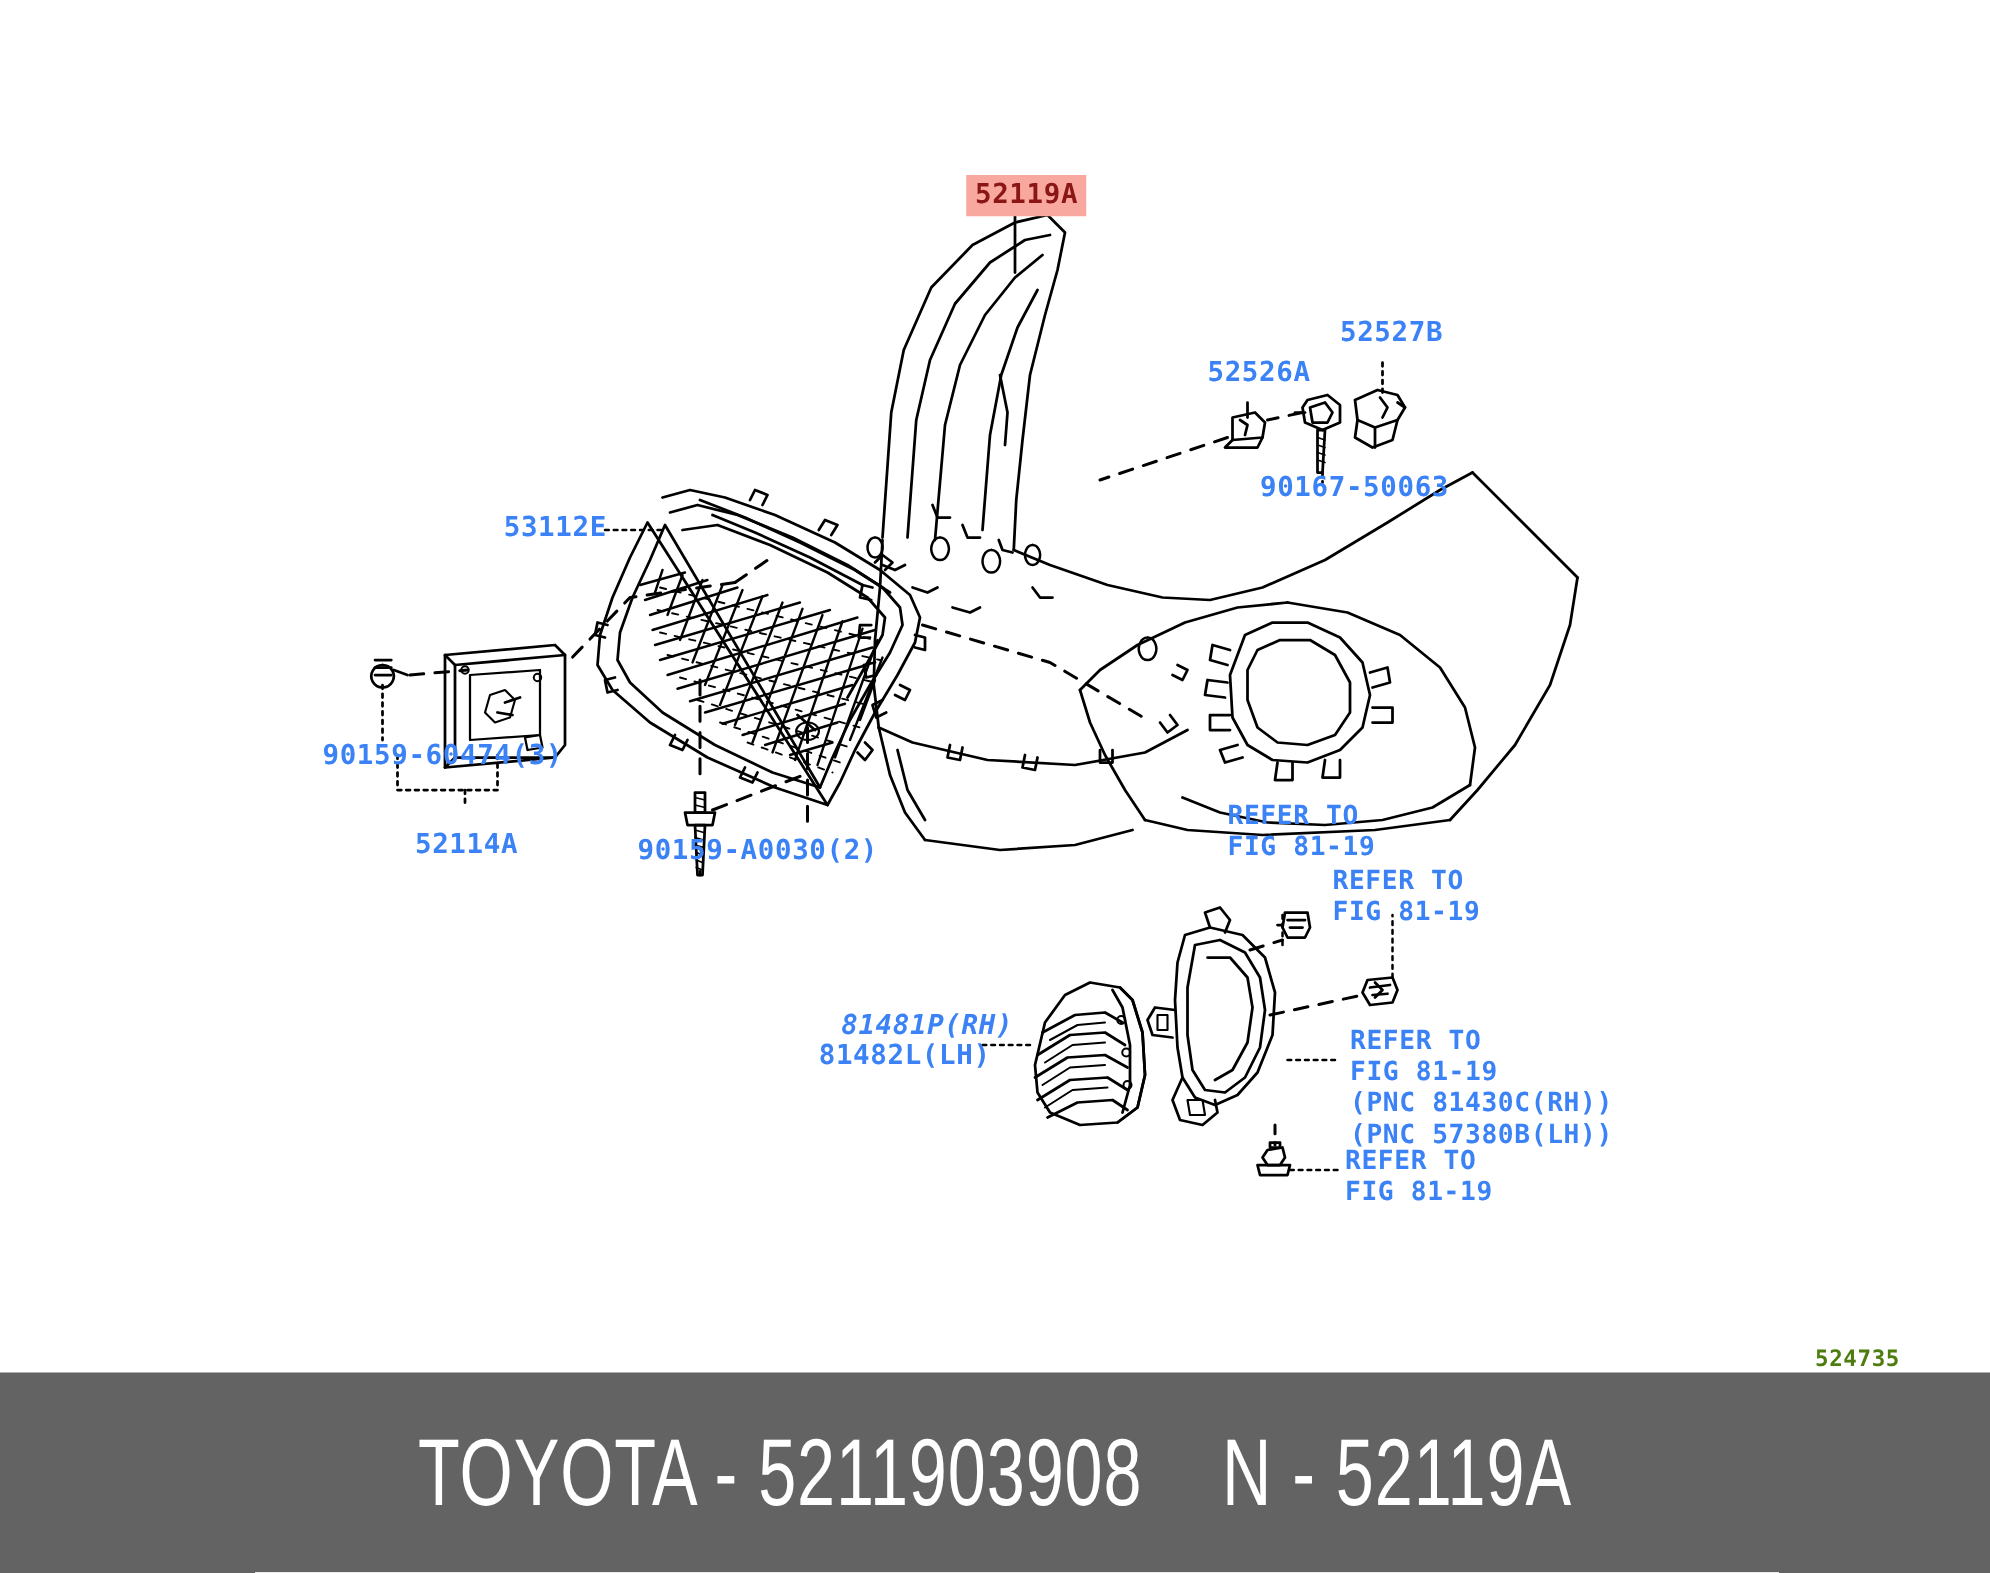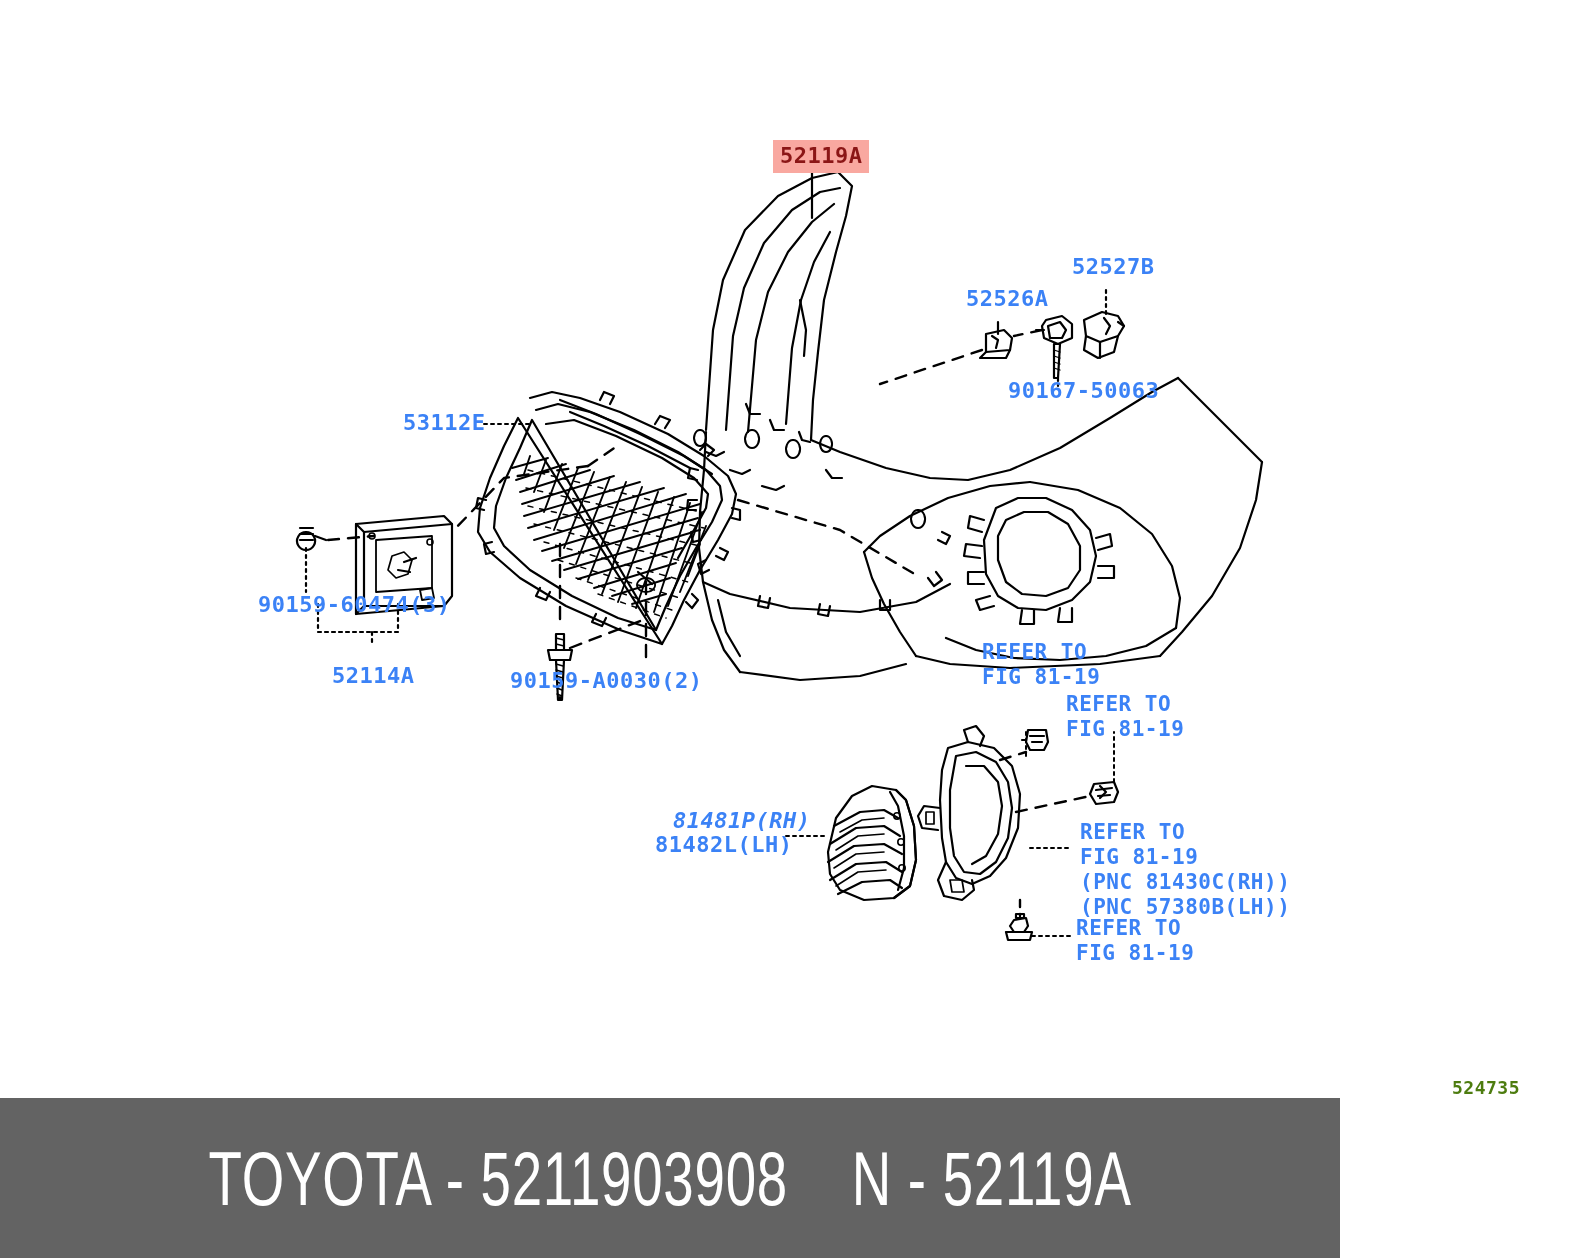--- a/index.html
+++ b/index.html
@@ -60,21 +60,21 @@
     color: #4d7c0f;
     letter-spacing: 0.5px;
     margin-top: 29px;
   }
 
   
   #banner {
     position: absolute;
     left: 0;
     top: 1098px;
-    width: 1340px;
+    width: 1592px;
     height: 160px;
     background: #636363;
     display: flex;
     align-items: center;
     justify-content: center;
   }
   #banner-text {
     color: #ffffff;
     font-family: "Liberation Sans", sans-serif;
     font-size: 76px;

